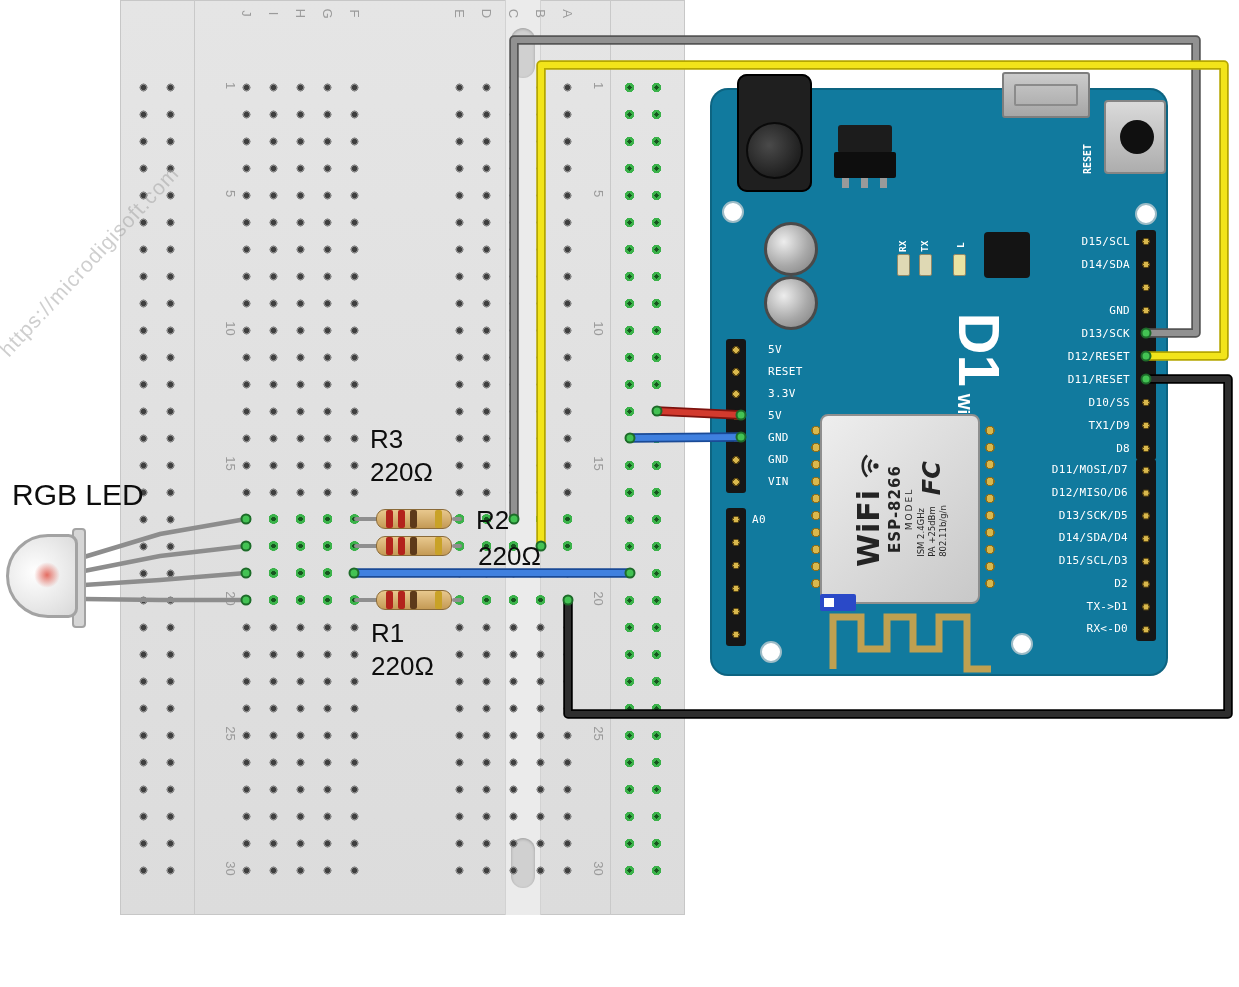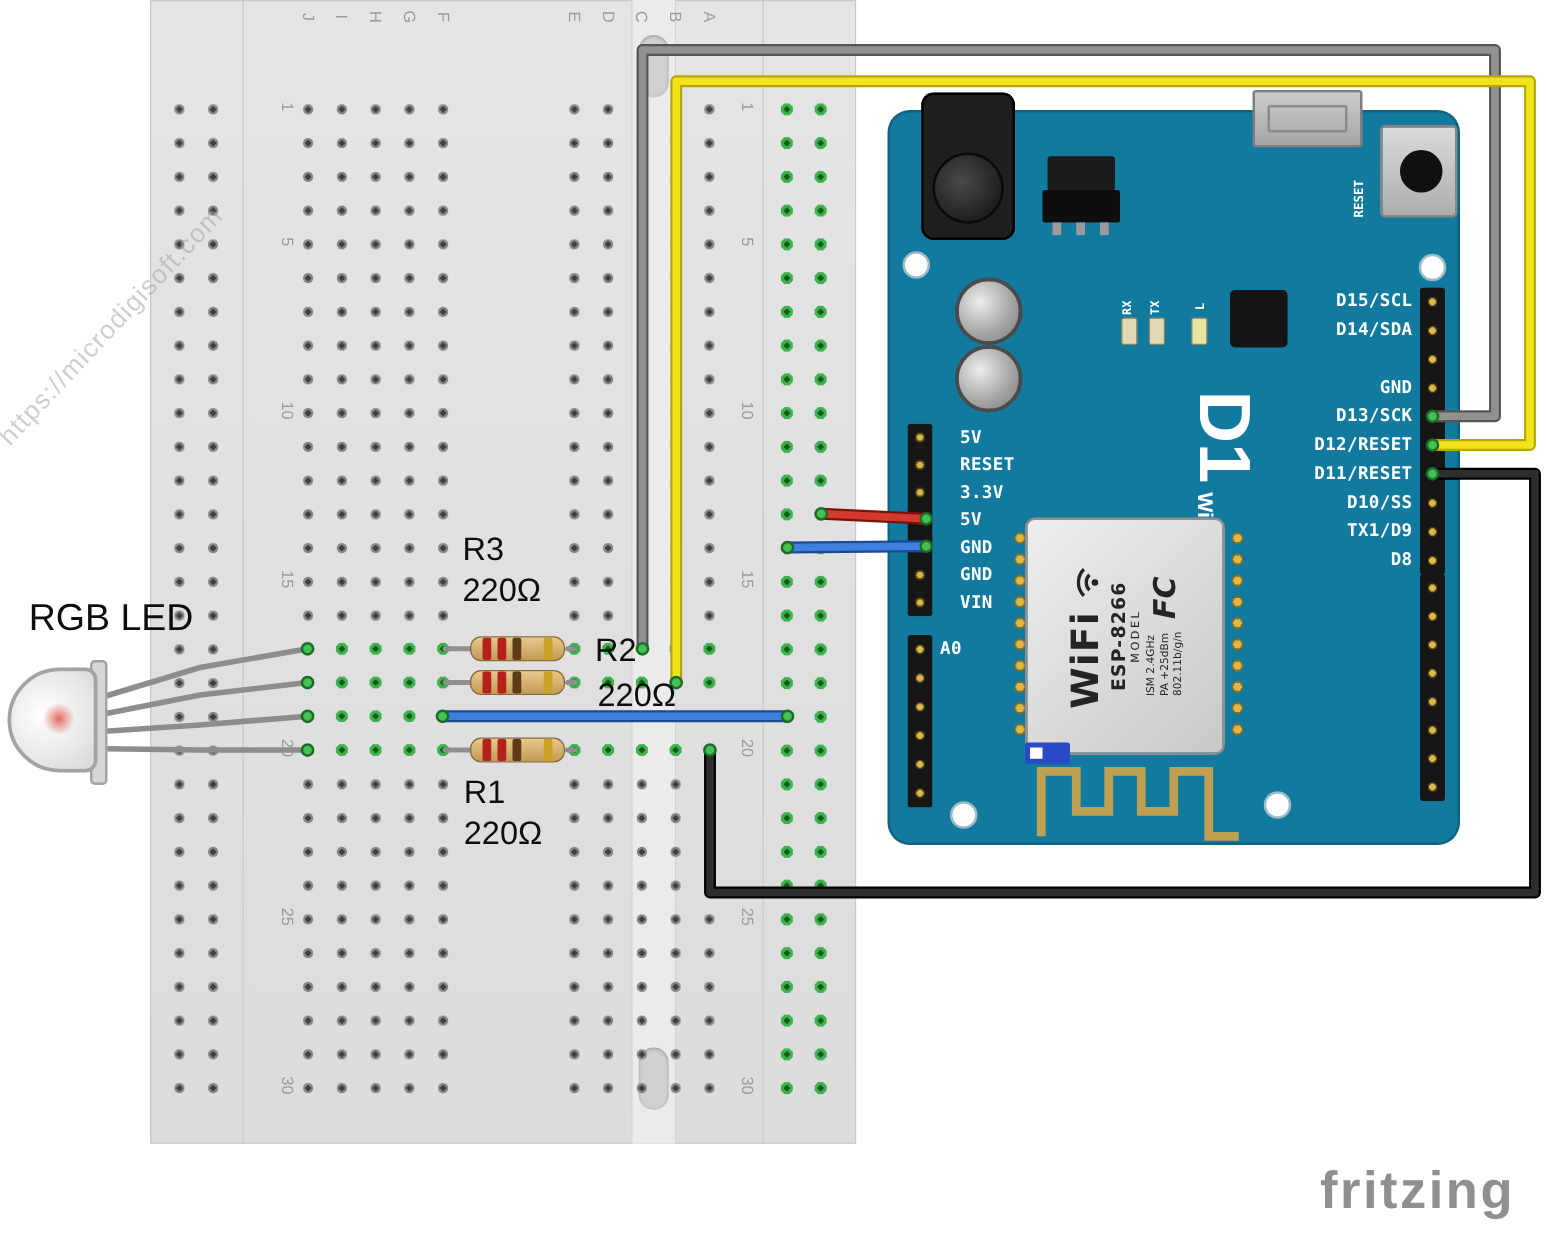--- a/index.html
+++ b/index.html
@@ -34,21 +34,21 @@
 
   .big-label{font-size:30px;color:#0d0d0d;font-weight:normal}
   .res-label{font-size:26px;color:#0d0d0d}
 
   
   #d1board{left:710px;top:88px;width:458px;height:588px;background:#117a9e;border-radius:18px;
     box-shadow:inset 0 0 0 2px rgba(0,0,0,.18)}
   .pinstrip{position:absolute;background-color:#161616;border-radius:3px;
     background-image:radial-gradient(circle,#d9b84d 2.6px,#5f4a12 2.6px 3.8px,transparent 4px)}
   .pinlabel{display:block;height:22px;line-height:22px;font-family:"DejaVu Sans Mono",monospace;
-    font-weight:bold;font-size:14px;color:#fff;white-space:nowrap;letter-spacing:.3px}
+    font-weight:normal;font-size:11px;color:#fff;white-space:nowrap;letter-spacing:.3px}
   .pl23{height:23px;line-height:23px;text-align:right}
   .vtext{writing-mode:vertical-rl;transform:rotate(180deg);font-family:"DejaVu Sans Mono",monospace;
     font-weight:bold;color:#fff}
   .mhole{position:absolute;width:22px;height:22px;border-radius:50%;background:#fff;border:2px solid #9dbcc7}
   .cap{position:absolute;width:54px;height:54px;border-radius:50%;border:3px solid #4a4a4a;
     background:radial-gradient(circle at 35% 35%,#ededed,#a8a8a8 55%,#7c7c7c)}
   .smled{position:absolute;width:13px;height:22px;border:1px solid #8f8868;border-radius:2px}
   .shield{position:absolute;background:linear-gradient(135deg,#eeeeee,#c8c8c8);
     border:2px solid #8f8f8f;border-radius:8px}
   .castellation{position:absolute;width:12px;
@@ -232,20 +232,30 @@
       <span class="pinlabel pl23">GND</span>
       <span class="pinlabel pl23">D13/SCK</span>
       <span class="pinlabel pl23">D12/RESET</span>
       <span class="pinlabel pl23">D11/RESET</span>
       <span class="pinlabel pl23">D10/SS</span>
       <span class="pinlabel pl23">TX1/D9</span>
       <span class="pinlabel pl23">D8</span>
     </div>
 
     <div class="pinstrip" style="left:426px;top:371px;width:20px;height:182px;background-size:100% 22.75px"></div>
+    <div class="abs" style="left:282px;top:371px;width:136px;height:182px;display:flex;flex-direction:column">
+      <span class="pinlabel" style="flex:1;line-height:22.7px;text-align:right">D11/MOSI/D7</span>
+      <span class="pinlabel" style="flex:1;line-height:22.7px;text-align:right">D12/MISO/D6</span>
+      <span class="pinlabel" style="flex:1;line-height:22.7px;text-align:right">D13/SCK/D5</span>
+      <span class="pinlabel" style="flex:1;line-height:22.7px;text-align:right">D14/SDA/D4</span>
+      <span class="pinlabel" style="flex:1;line-height:22.7px;text-align:right">D15/SCL/D3</span>
+      <span class="pinlabel" style="flex:1;line-height:22.7px;text-align:right">D2</span>
+      <span class="pinlabel" style="flex:1;line-height:22.7px;text-align:right">TX-&gt;D1</span>
+      <span class="pinlabel" style="flex:1;line-height:22.7px;text-align:right">RX&lt;-D0</span>
+    </div>
 
     <div class="logo-rot" style="left:240px;top:208px;width:150px;height:150px">
       <span style="font-size:58px;line-height:1">D1</span>
       <span style="font-size:17px;line-height:1.6">WiFi</span>
     </div>
 
     <div class="castellation" style="left:100px;top:334px;height:170px"></div>
     <div class="castellation" style="left:274px;top:334px;height:170px"></div>
     <div class="shield" style="left:110px;top:326px;width:160px;height:190px"></div>
     <div class="shield-content" style="left:98px;top:344px;width:184px;height:154px">
@@ -318,27 +328,26 @@
       <circle class="dot" cx="1146" cy="333" r="4.5"></circle>
       <circle class="dot" cx="1146" cy="356" r="4.5"></circle>
       <circle class="dot" cx="1146" cy="379" r="4.5"></circle>
       <circle class="dot" cx="246" cy="519" r="4.5"></circle>
       <circle class="dot" cx="246" cy="546" r="4.5"></circle>
       <circle class="dot" cx="246" cy="573" r="4.5"></circle>
       <circle class="dot" cx="246" cy="600" r="4.5"></circle>
     </g>
   </svg>
 
-  <div class="abs big-label" style="left:23px;top:478px">RGB LED</div>
+  <div class="abs big-label" style="left:12px;top:478px">RGB LED</div>
 
   <div class="abs res-label" style="left:370px;top:424px">R3</div>
   <div class="abs res-label" style="left:370px;top:457px">220Ω</div>
 
   <div class="abs res-label" style="left:476px;top:505px">R2</div>
   <div class="abs res-label" style="left:478px;top:541px">220Ω</div>
 
   <div class="abs res-label" style="left:371px;top:618px">R1</div>
   <div class="abs res-label" style="left:371px;top:651px">220Ω</div>
 
   <div class="abs" id="watermark">https://microdigisoft.com</div>
-  <div class="abs" id="fritzing-logo">fritzing</div>
 
 </div>
 
 </body></html>

